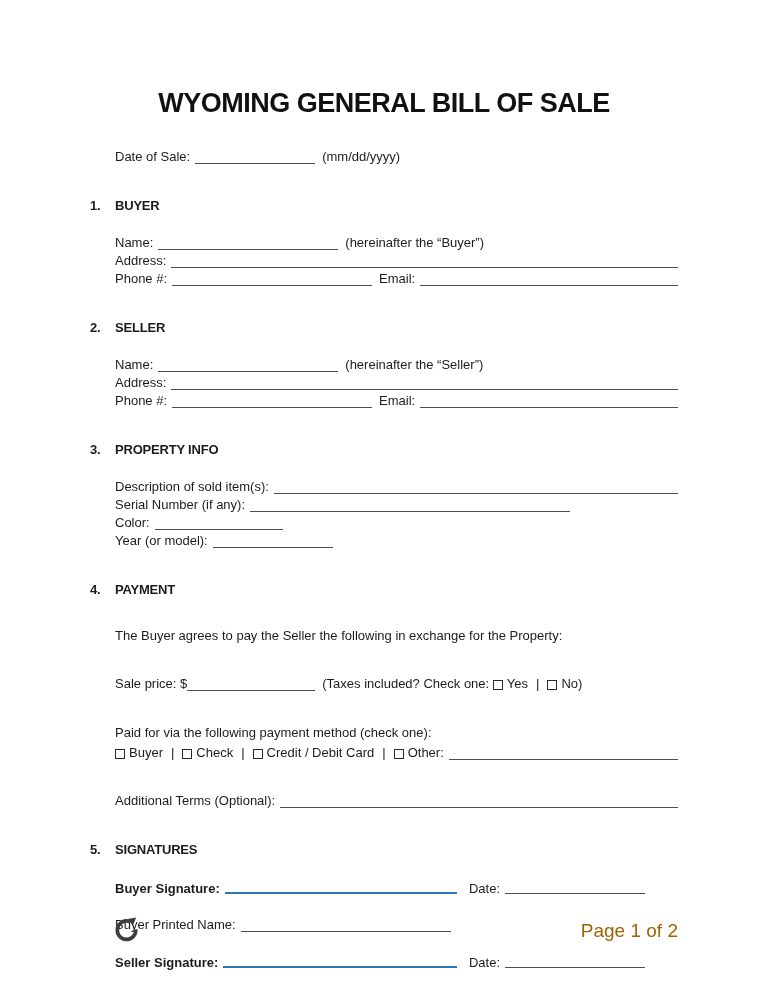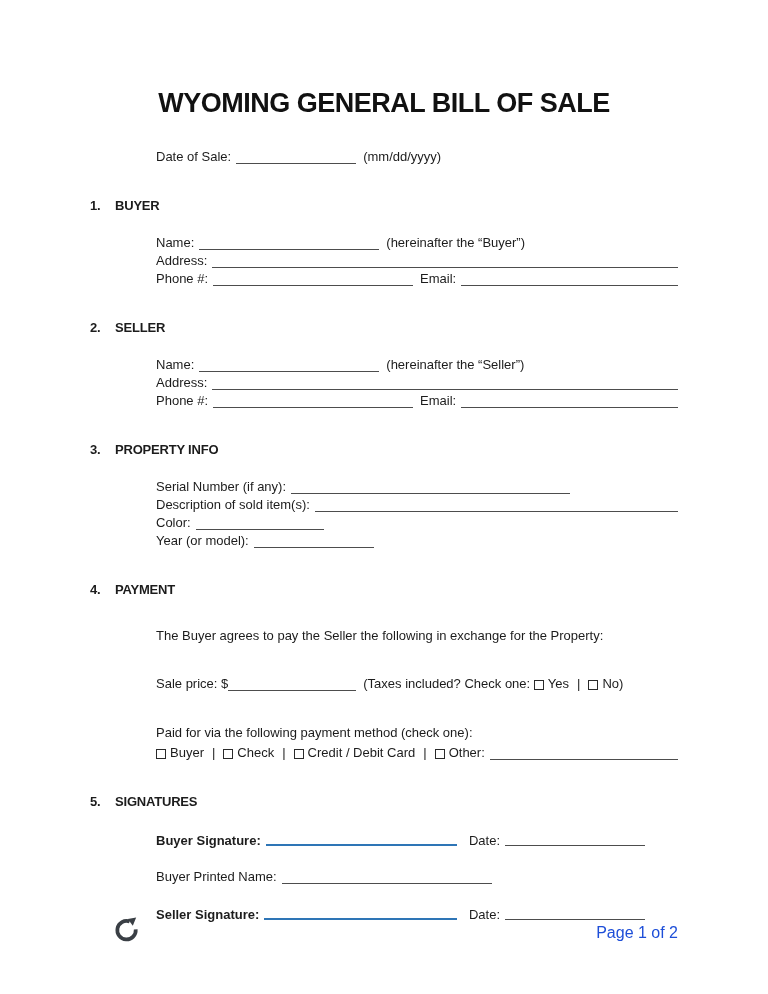--- a/index.html
+++ b/index.html
@@ -19,21 +19,21 @@
   .title {
     margin-top: 88px;
     text-align: center;
     font-size: 27px;
     font-weight: bold;
     letter-spacing: -0.5px;
     color: #111;
   }
   .content { margin: 0 90px 0 115px; }
 
-  .row { display: flex; align-items: flex-end; height: 18px; margin-left: 41px; }
+  .row { display: flex; align-items: flex-end; height: 18px; }
   .lbl { white-space: nowrap; }
   .sfx { margin-left: 7px; white-space: nowrap; }
   .b { font-weight: bold; }
 
   .line {
     display: inline-block;
     height: 12px;
     border-bottom: 1.4px solid #4d4d4d;
     margin-left: 5px;
   }
@@ -75,21 +75,21 @@
   .sig-row.first { margin-top: 23px; }
   .printed-row { margin-top: 20px; height: 16px; }
   .date-lbl { margin-left: 12px; }
 
   .footer {
     position: absolute;
     left: 113px; right: 90px; bottom: 52px;
     display: flex; justify-content: space-between; align-items: flex-end;
   }
   .logo svg { display: block; }
-  .page-label { font-size: 16px; color: #1d4ed8; }
+  .page-label { font-size: 19px; color: #a16207; }
 </style>
 </head>
 <body>
 
 <div class="page" style="--sig: #2e75b6;">
 
   <h1 class="title">WYOMING GENERAL BILL OF SALE</h1>
 
   <div class="content">
 
@@ -141,26 +141,26 @@
         <span class="lbl gap-l">Email:</span>
         <span class="line grow"></span>
       </div>
     </div>
 
     <div class="sec-head">
       <span class="sec-num">3.</span>
       <span>PROPERTY INFO</span>
     </div>
     <div class="fgroup">
+      <div class="row">
+        <span class="lbl">Description of sold item(s):</span>
+        <span class="line grow"></span>
+      </div>
       <div class="row" style="padding-right:108px;">
         <span class="lbl">Serial Number (if any):</span>
-        <span class="line grow"></span>
-      </div>
-      <div class="row">
-        <span class="lbl">Description of sold item(s):</span>
         <span class="line grow"></span>
       </div>
       <div class="row">
         <span class="lbl">Color:</span>
         <span class="line w128"></span>
       </div>
       <div class="row">
         <span class="lbl">Year (or model):</span>
         <span class="line w120"></span>
       </div>
@@ -195,20 +195,24 @@
         <span class="sep">|</span>
         <span class="checkbox"></span>
         <span>Check</span>
         <span class="sep">|</span>
         <span class="checkbox"></span>
         <span>Credit / Debit Card</span>
         <span class="sep">|</span>
         <span class="checkbox"></span>
         <span>Other:</span>
       </span>
+      <span class="line grow"></span>
+    </div>
+    <div class="row terms-row">
+      <span class="lbl">Additional Terms (Optional):</span>
       <span class="line grow"></span>
     </div>
 
     <div class="sec-head">
       <span class="sec-num">5.</span>
       <span>SIGNATURES</span>
     </div>
     <div class="row sig-row first">
       <span class="lbl b">Buyer Signature:</span>
       <span class="line sig grow"></span>

